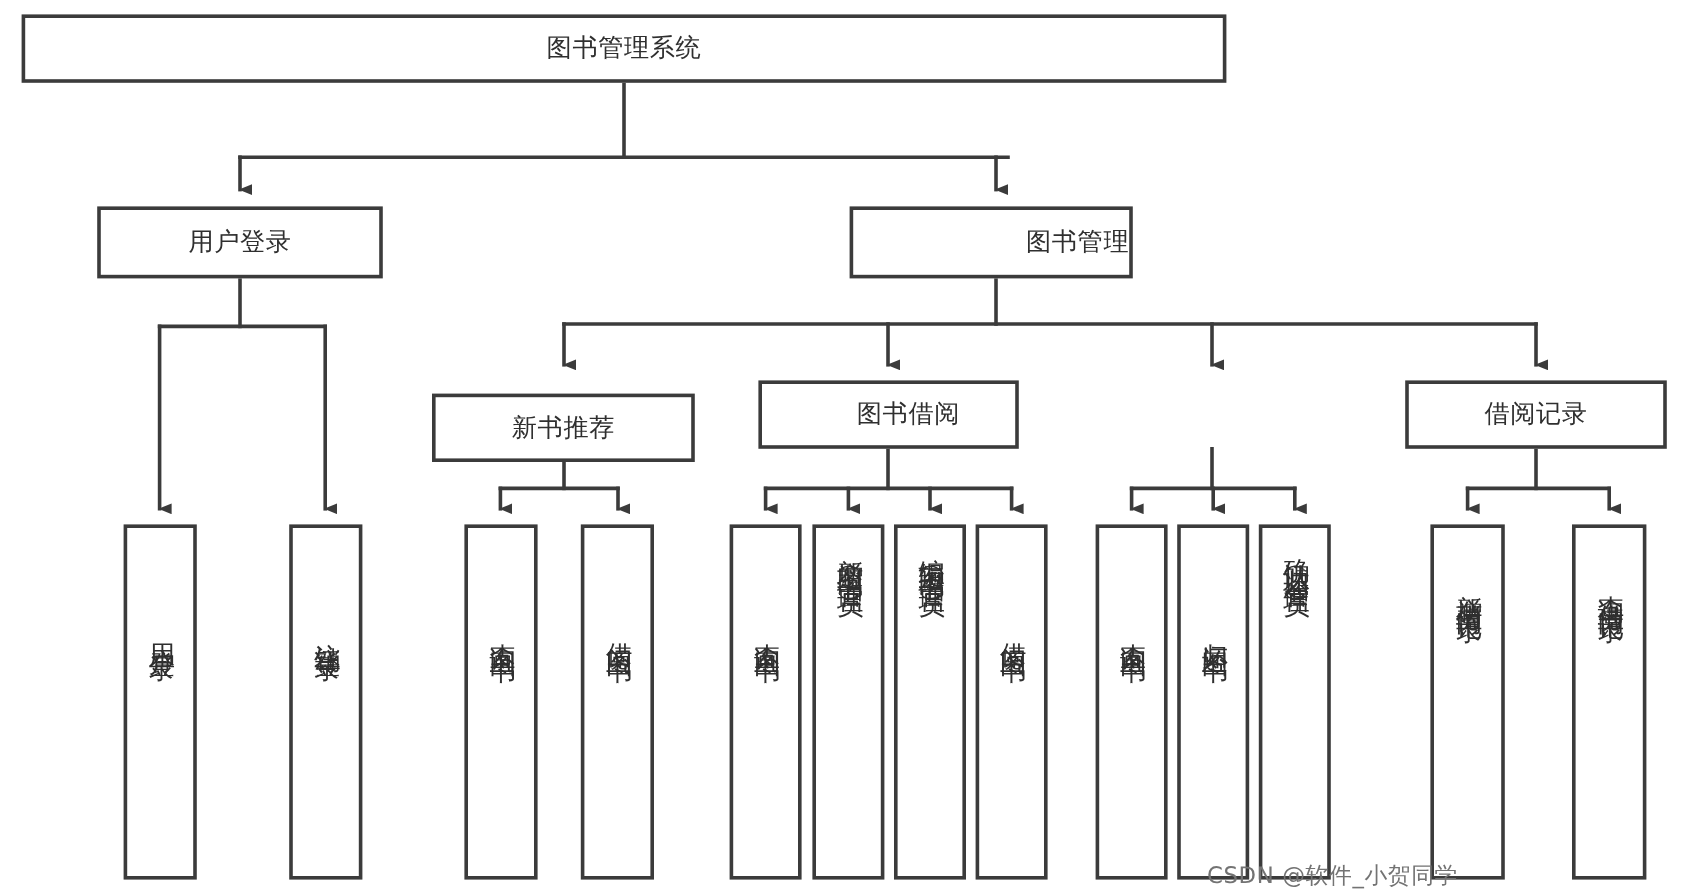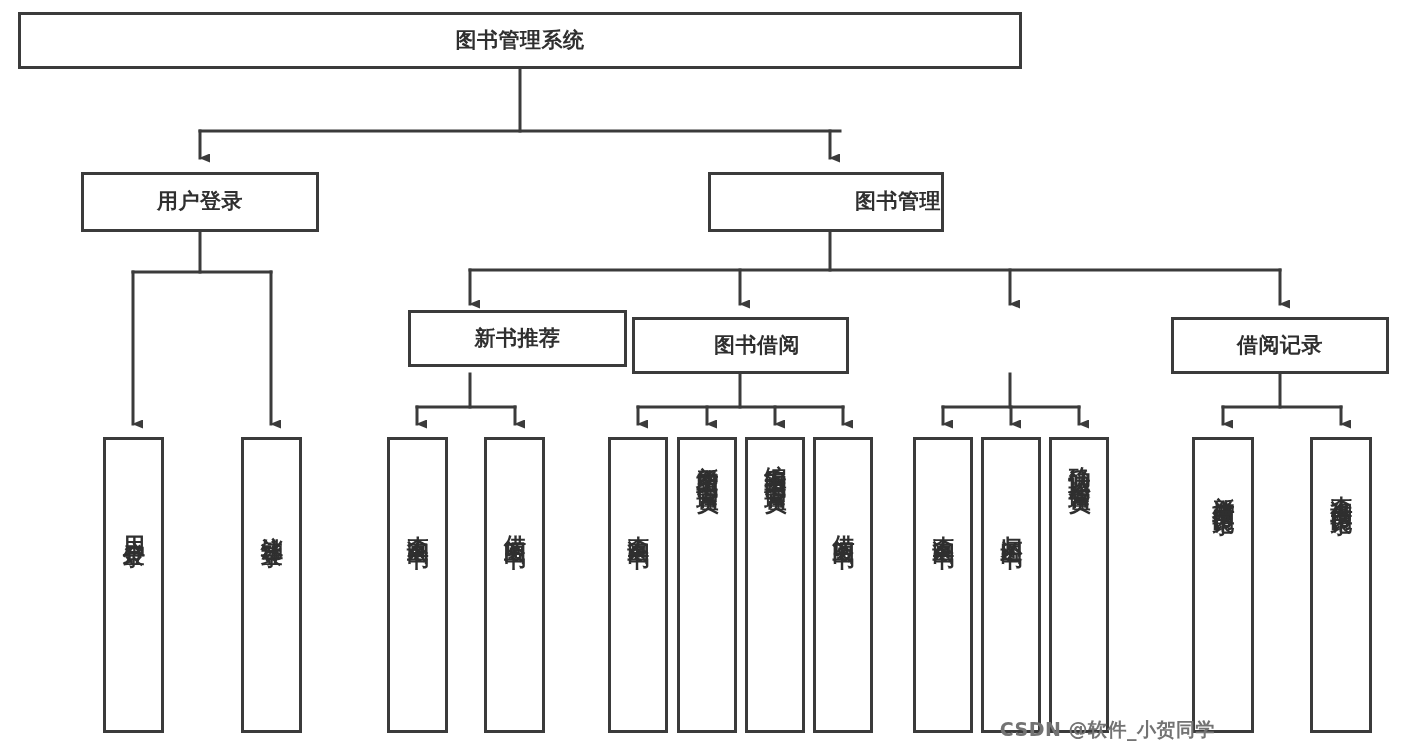--- a/index.html
+++ b/index.html
@@ -11,21 +11,20 @@
     width: 1405px;
     height: 747px;
     font-family: "DejaVu Sans", "Liberation Sans", sans-serif;
     overflow: hidden;
     position: relative;
   }
   #diagram-root {
     position: relative;
     width: 1223px;
     height: 747px;
-    font-weight: bold;
   }
   svg#tree-svg {
     position: absolute;
     left: 0;
     top: 0;
     width: 1405px;
     height: 747px;
   }
   .node-box {
     position: absolute;
@@ -126,21 +125,21 @@
     <span class="node-label">图书管理系统</span>
   </div>
 
   <div class="node-box" id="node-l2-0" style="left: 81px; top: 172px; width: 238px; height: 60px;">
     <span class="node-label">用户登录</span>
   </div>
   <div class="node-box" id="node-l2-1" style="left: 708px; top: 172px; width: 236px; height: 60px; justify-content: flex-end;">
     <span class="node-label">图书管理</span>
   </div>
 
-  <div class="node-box" id="node-l3-0" style="left: 360px; top: 310px; width: 219px; height: 57px; margin-left: 48px;">
+  <div class="node-box" id="node-l3-0" style="left: 360px; top: 328px; width: 219px; height: 57px;">
     <span class="node-label">新书推荐</span>
   </div>
   <div class="node-box" id="node-l3-1" style="left: 632px; top: 317px; width: 217px; height: 57px; padding-left: 33px;">
     <span class="node-label">图书借阅</span>
   </div>
   <div class="node-box" id="node-l3-3" style="left: 1171px; top: 317px; width: 218px; height: 57px;">
     <span class="node-label">借阅记录</span>
   </div>
 
   <div class="node-box vertical" id="node-leaf-0" style="left: 103px; top: 437px; width: 61px; height: 296px; padding-top: 78px;">

